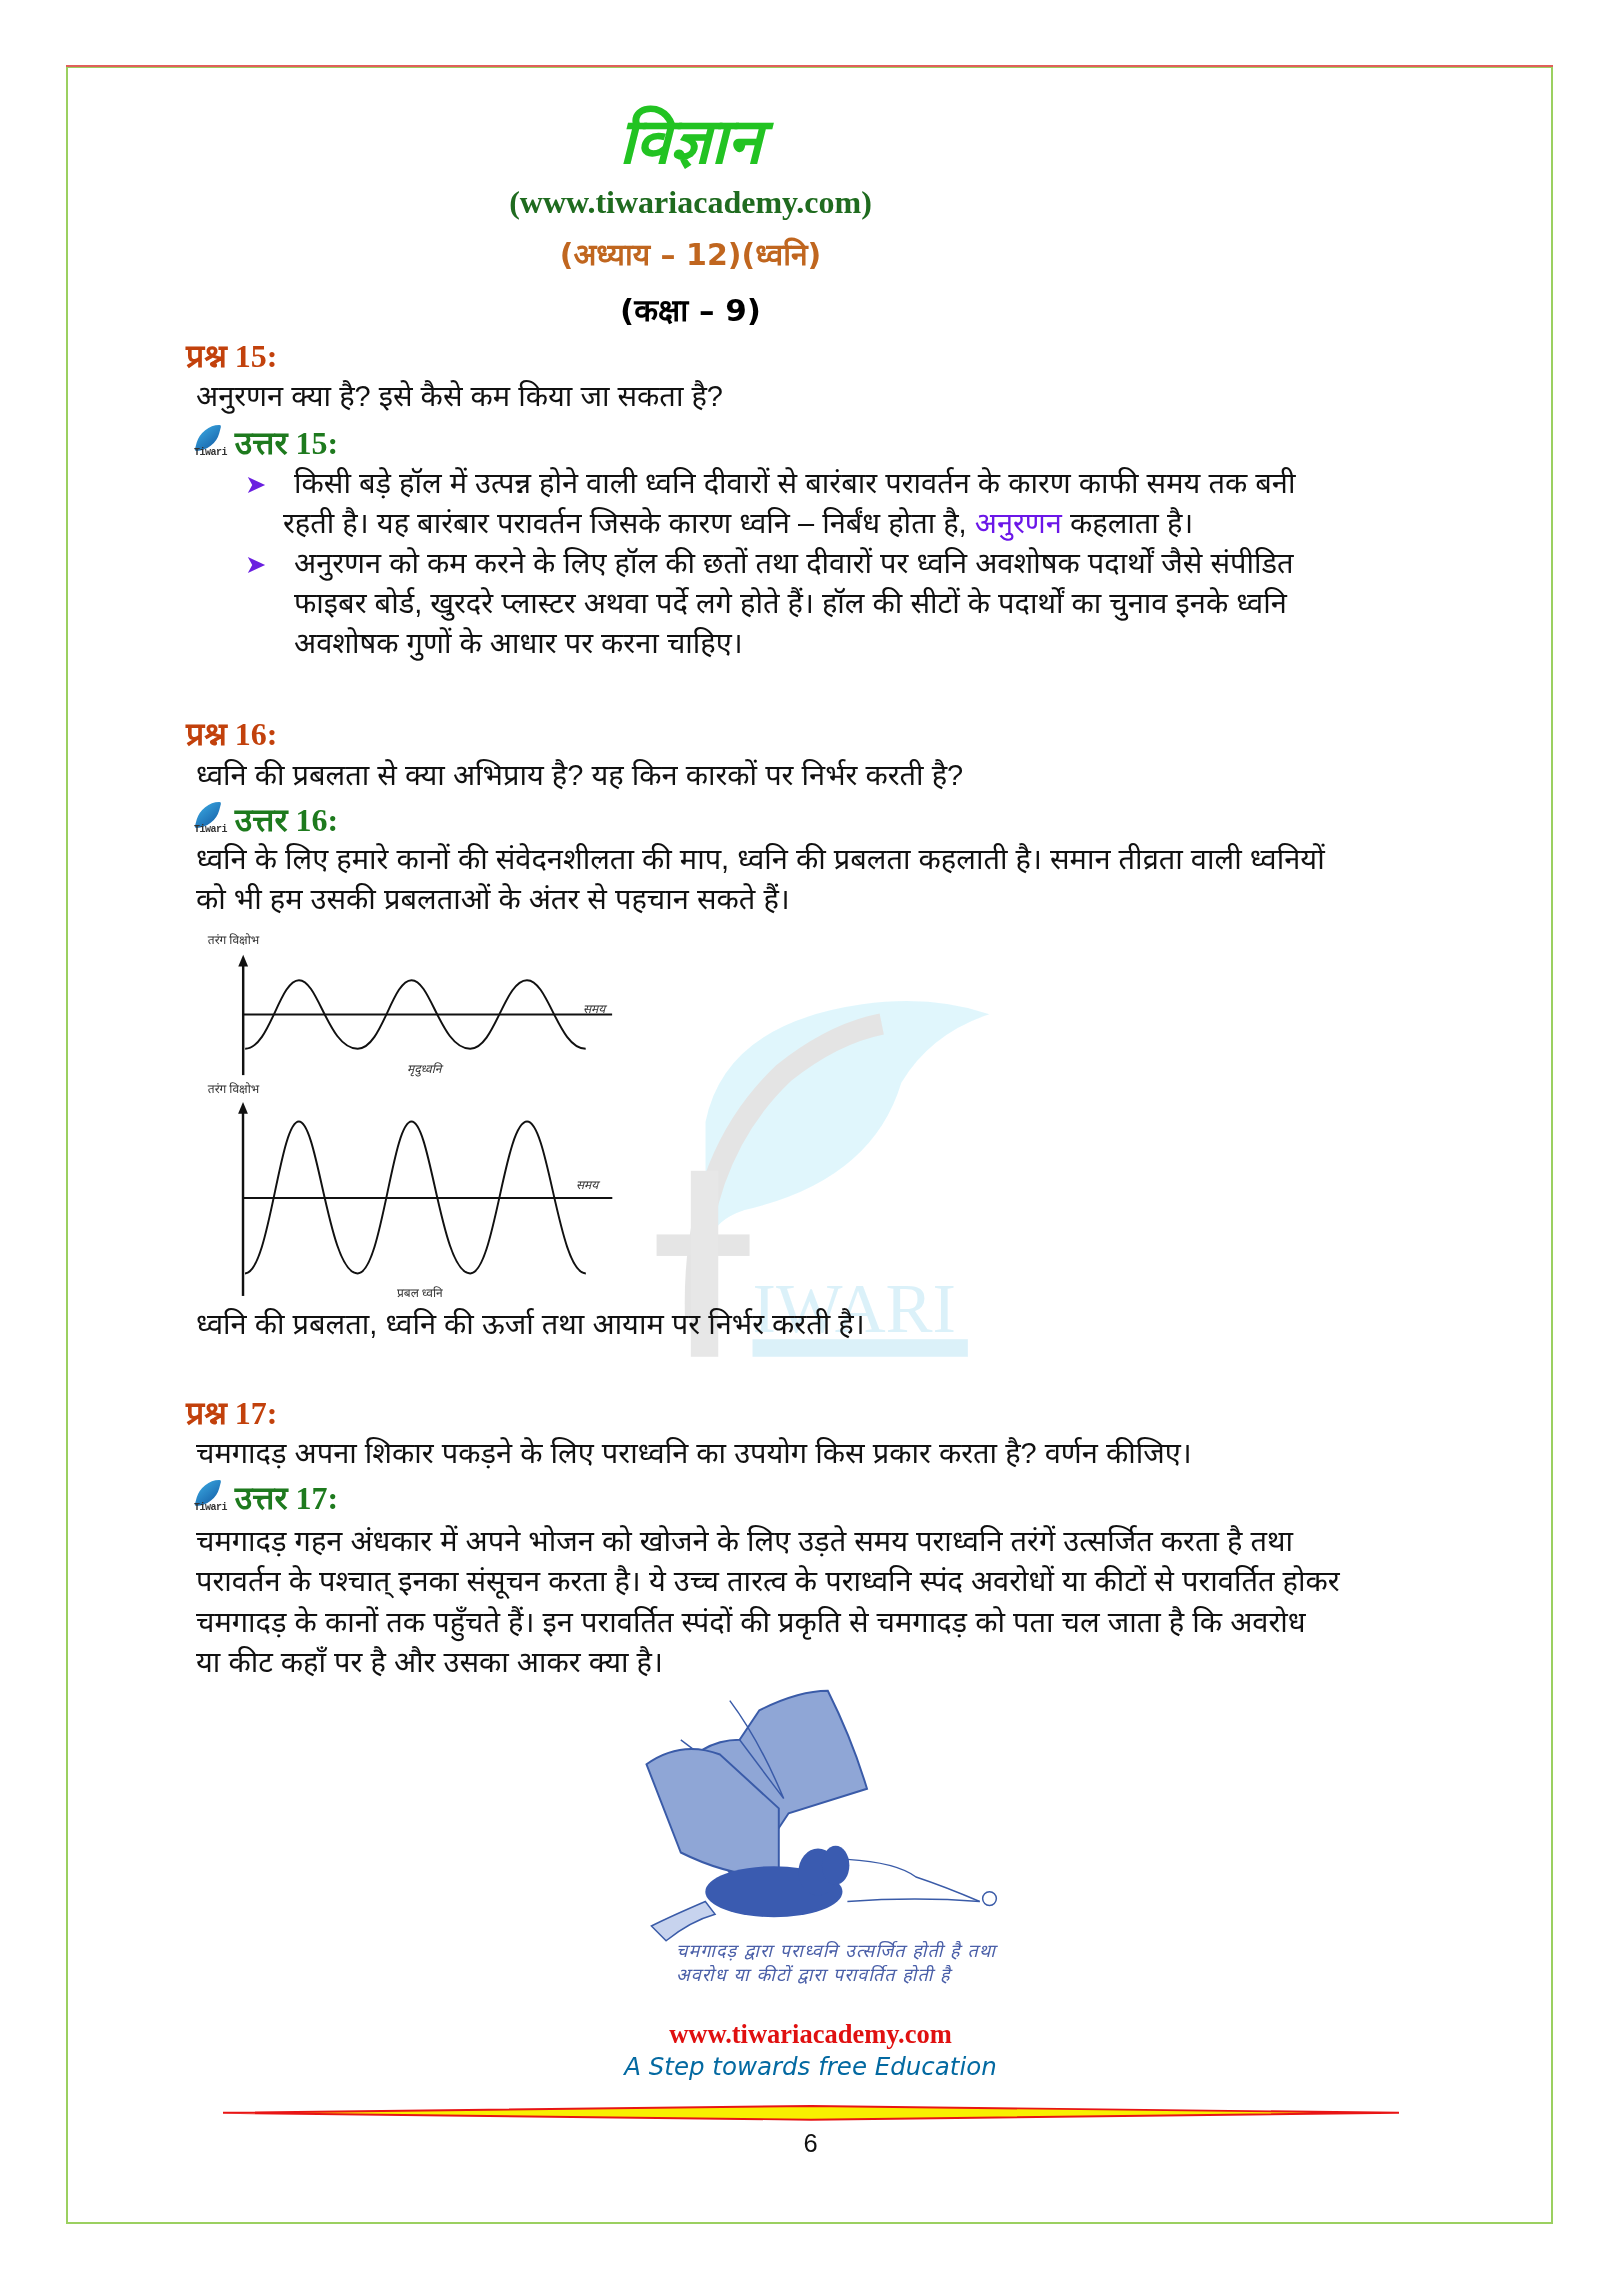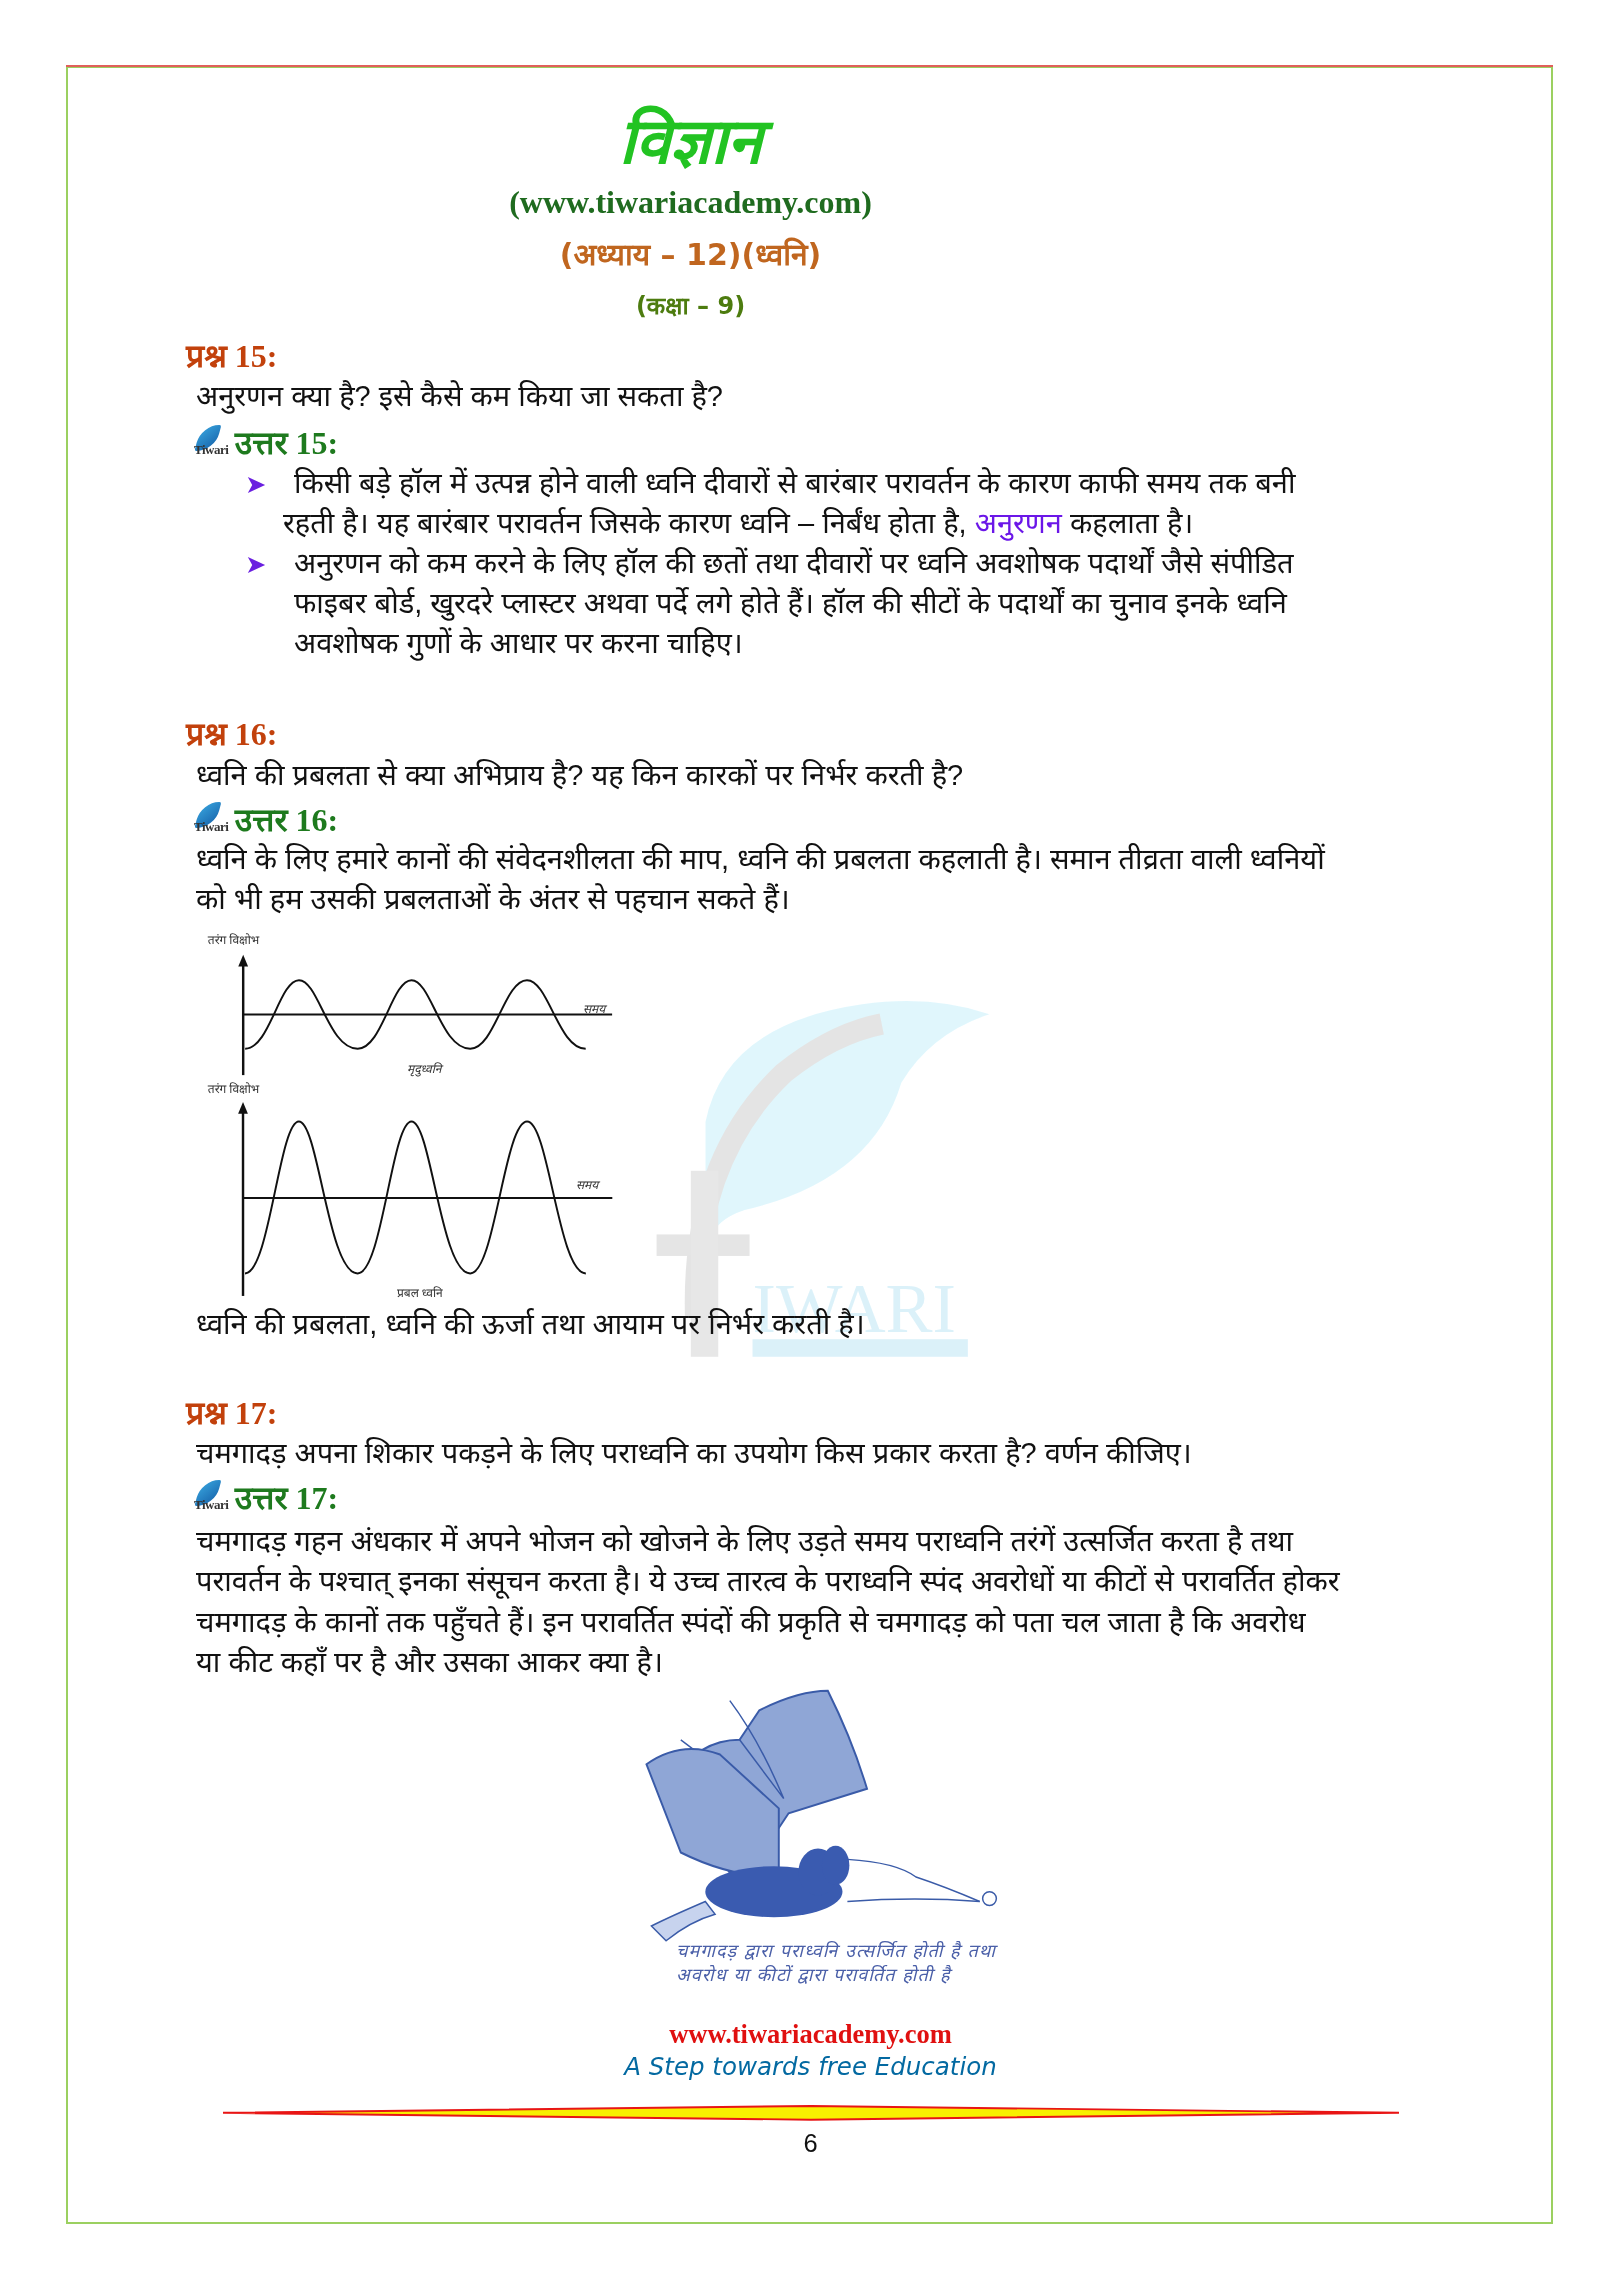--- a/index.html
+++ b/index.html
@@ -4,27 +4,27 @@
 <style>
   html, body { margin: 0; padding: 0; background: #ffffff; }
   body { width: 1621px; height: 2293px; position: relative; overflow: hidden; font-family: "DejaVu Sans", sans-serif; color: #111; }
   .frame { position: absolute; left: 66px; top: 66px; width: 1487px; height: 2158px; border: 2.9px solid #9bd060; box-sizing: border-box; }
   .frame-top-red { position: absolute; left: 66px; top: 65px; width: 1487px; height: 2px; background: #e0605a; }
 
   .header { position: absolute; left: 0; width: 1381px; text-align: center; }
   .title { top: 96px; font-size: 63px; font-weight: bold; font-style: italic; color: #22c322; }
   .site { top: 184px; font-family: "Liberation Serif", serif; font-weight: bold; font-size: 32px; color: #1f6b1f; }
   .chapter { top: 233px; font-size: 30px; font-weight: bold; color: #c0661f; }
-  .klass { top: 288px; font-size: 24px; font-weight: bold; color: #4d7c0f; }
+  .klass { top: 288px; font-size: 31px; font-weight: bold; color: #000000; }
 
   .q-label { position: absolute; left: 186px; font-family: "Liberation Serif", serif; font-weight: bold; font-size: 32px; color: #c2410c; }
   .a-label { position: absolute; left: 194px; font-family: "Liberation Serif", serif; font-weight: bold; font-size: 32px; color: #1e7a1e; display: flex; align-items: center; }
   .a-icon { width: 33px; height: 33px; margin-right: 7.8px; position: relative; }
   .a-icon .leaf { position: absolute; left: 3.9px; top: 0; width: 19.6px; height: 25.5px; background: linear-gradient(135deg,#3aa7e0,#1560a8); border-radius: 17.6px 2px 17.6px 2px; transform: skewX(-15deg); }
-  .a-icon .base { position: absolute; left: 0; bottom: 0; font-size: 13px; color: #333; font-family: Liberation Serif, serif; letter-spacing: -0.5px; }
+  .a-icon .base { position: absolute; left: 0; bottom: 0; font-size: 10px; color: #333; font-family: Liberation Mono, monospace; letter-spacing: -0.5px; }
 
   .text { position: absolute; font-family: "Liberation Sans", sans-serif; font-size: 29px; line-height: 40px; color: #111; }
   .q-text { left: 196px; }
   .bullet { position: absolute; left: 245px; color: #6a1fe0; font-size: 25.5px; }
   .hl { color: #6b16e8; }
 
   .watermark { position: absolute; left: 637px; top: 965px; width: 372px; height: 392px; opacity: 0.55; pointer-events: none; }
 
   .graph { position: absolute; }
   .small-label { font-family: Liberation Serif, serif; font-size: 12px; color: #333; position: absolute; }

